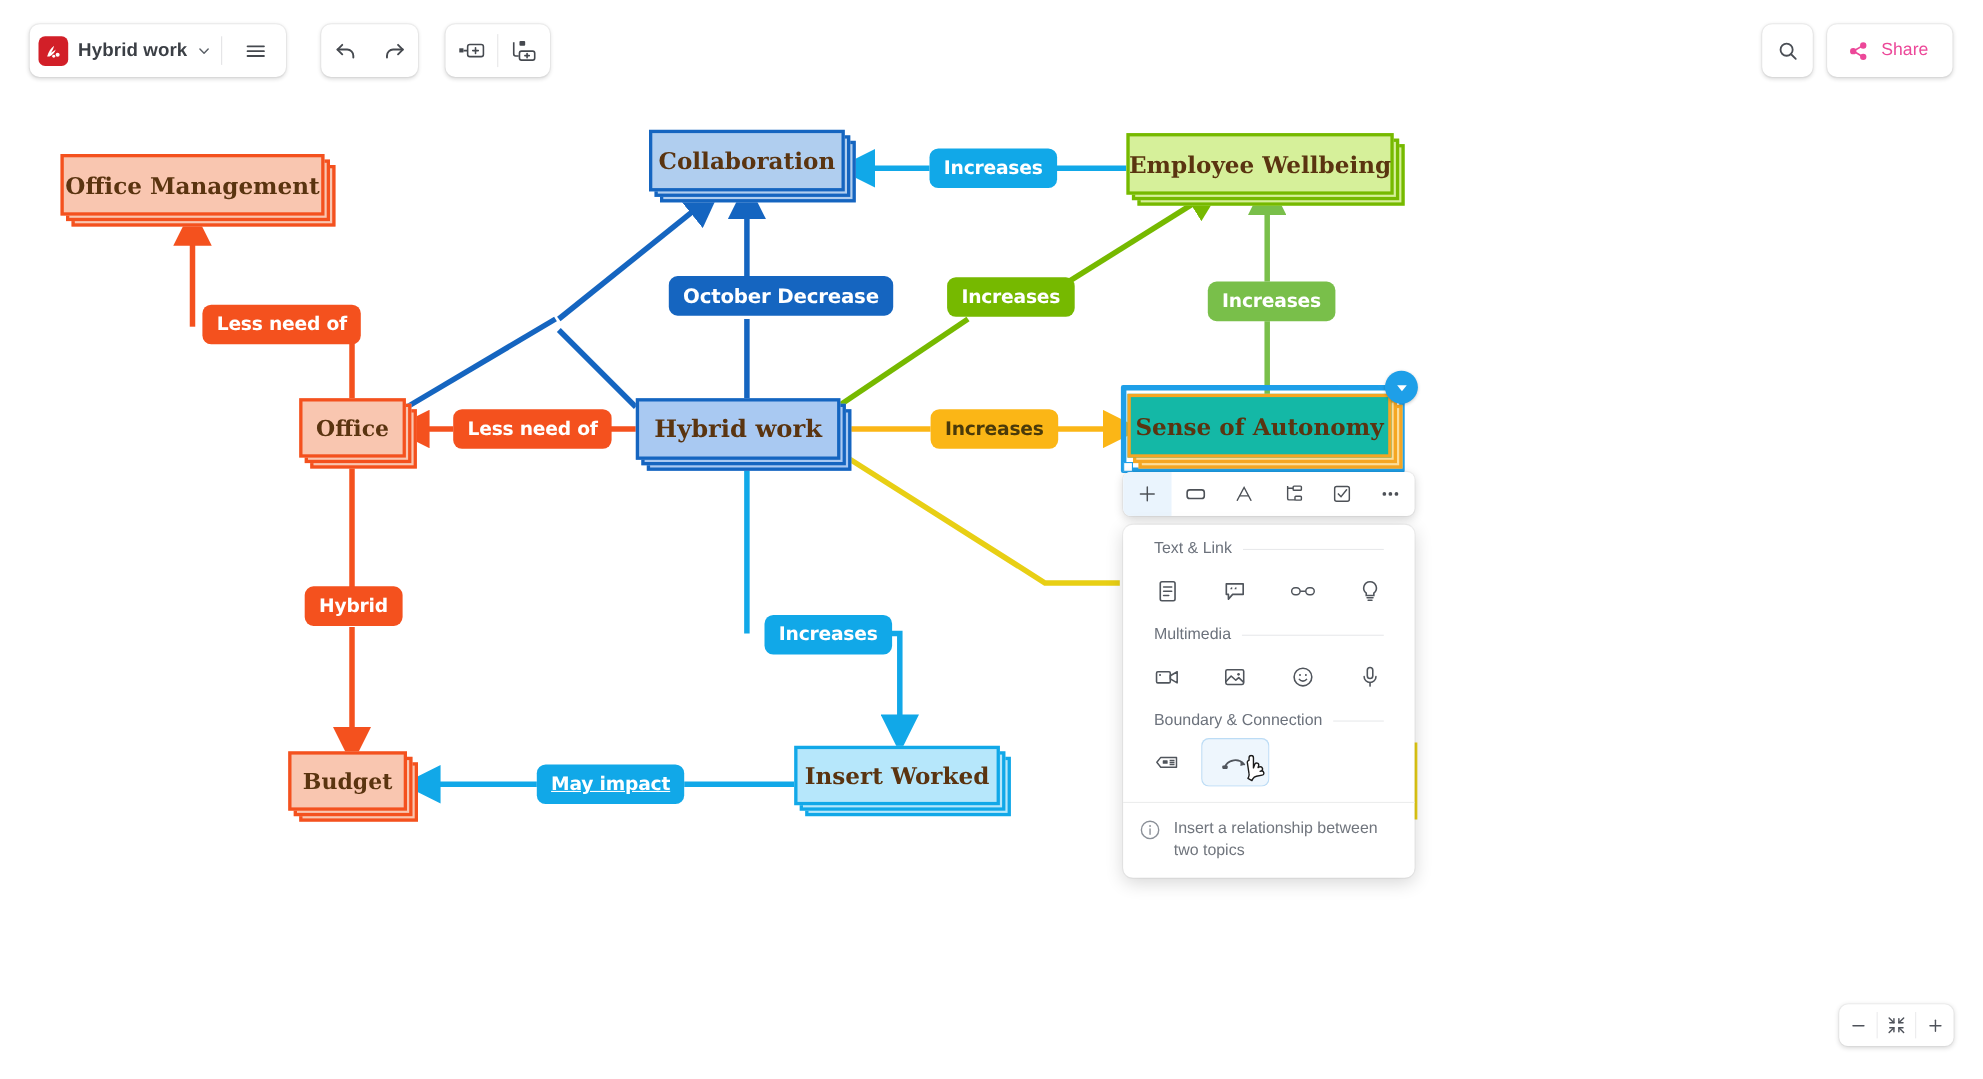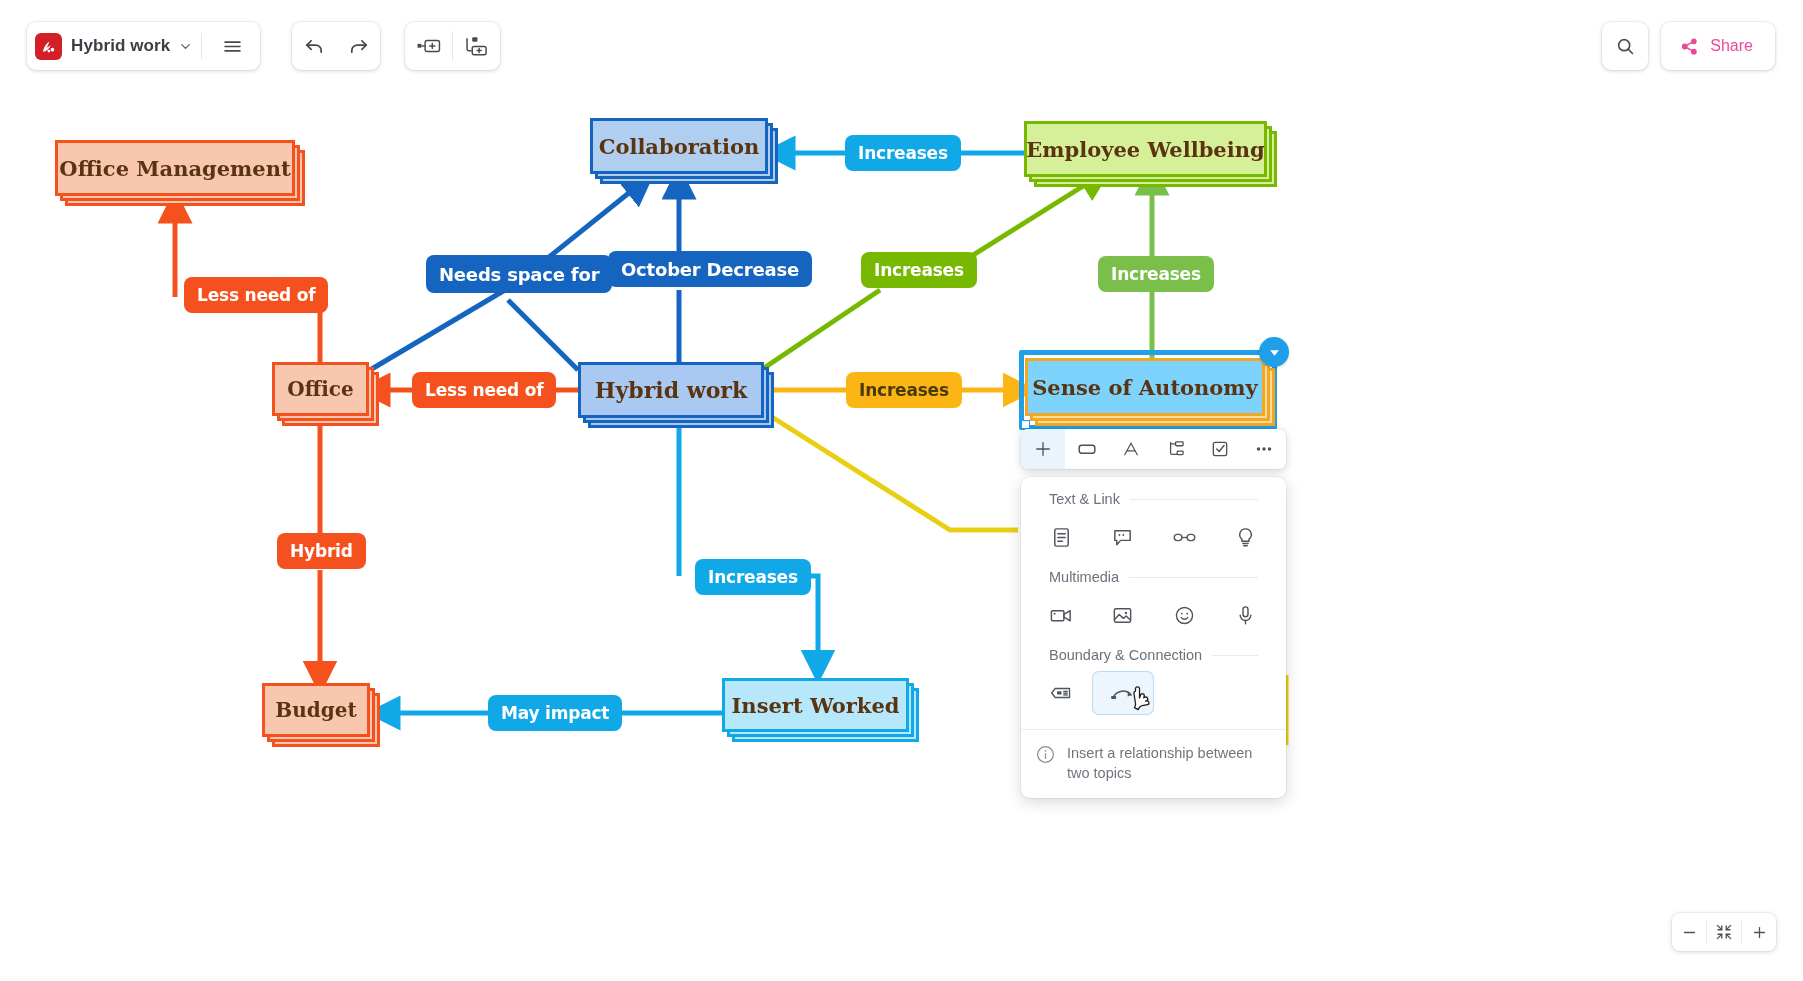--- a/index.html
+++ b/index.html
@@ -450,21 +450,21 @@
   <div class="node" style="left:578px;top:362px;width:186px;height:56px;">
     <div class="shadow2" style="left:10px;top:10px;width:186px;height:56px;background:#a9c9f2;border:3px solid #1565c0;"></div>
     <div class="shadow1" style="left:5px;top:5px;width:186px;height:56px;background:#a9c9f2;border:3px solid #1565c0;"></div>
     <div class="face" style="background:#a9c9f2;border:3px solid #1565c0;font-size:22px;">Hybrid work</div>
   </div>
 
   <div class="node" style="left:1025px;top:358px;width:240px;height:58px;">
     <div style="position:absolute;left:-6px;top:-8px;width:258px;height:80px;border:5px solid #1e9fe8;border-radius:2px;z-index:0;"></div>
     <div class="shadow2" style="left:10px;top:10px;width:240px;height:58px;background:#fbdd9b;border:3px solid #f5a623;"></div>
     <div class="shadow1" style="left:5px;top:5px;width:240px;height:58px;background:#fbdd9b;border:3px solid #f5a623;"></div>
-    <div class="face" style="background:#7dd3fc;border:3px solid #f5a623;font-size:21px;">Sense of Autonomy</div>
+    <div class="face" style="background:#14b8a6;border:3px solid #f5a623;font-size:21px;">Sense of Autonomy</div>
     <div style="position:absolute;left:-4px;top:62px;width:9px;height:9px;background:#ffffff;border:1px solid #1e9fe8;z-index:5;"></div>
   </div>
 
   <div class="collapse-badge" style="left:1259px;top:337px;">
     <svg width="15" height="15" viewBox="0 0 24 24" fill="#ffffff">
         <path d="M5 8.5h14L12 17z"></path>
       </svg>
   </div>
 
   <div class="node" style="left:262px;top:683px;width:108px;height:54px;text-align:center;">
@@ -476,37 +476,36 @@
   <div class="node" style="left:722px;top:678px;width:187px;height:54px;">
     <div class="shadow2" style="left:10px;top:10px;width:187px;height:54px;background:#b6e7fb;border:3px solid #11a8e8;"></div>
     <div class="shadow1" style="left:5px;top:5px;width:187px;height:54px;background:#b6e7fb;border:3px solid #11a8e8;"></div>
     <div class="face" style="background:#b6e7fb;border:3px solid #11a8e8;font-size:21px;">Insert Worked</div>
   </div>
 
   <div class="rlabel" style="left:845px;top:135px;background:#11a8e8;">Increases</div>
 
   <div class="rlabel" style="left:184px;top:277px;background:#f4511e;">Less need of</div>
 
-  <div class="rlabel" style="left:426px;top:255px;background:#1565c0;font-size:18px;height:38px;">Needs space for</div>
 
   <div class="rlabel" style="left:608px;top:251px;background:#1565c0;font-size:18px;height:36px;">October Decrease</div>
 
   <div class="rlabel" style="left:861px;top:252px;background:#76b900;">Increases</div>
 
   <div class="rlabel" style="left:1098px;top:256px;background:#79bf4a;">Increases</div>
 
   <div class="rlabel" style="left:412px;top:372px;background:#f4511e;">Less need of</div>
 
   <div class="rlabel" style="left:846px;top:372px;background:#fbb616;color:#4a3a0a;">Increases</div>
 
   <div class="rlabel" style="left:277px;top:533px;background:#f4511e;">Hybrid</div>
 
   <div class="rlabel" style="left:695px;top:559px;background:#11a8e8;">Increases</div>
 
-  <div class="rlabel" style="left:488px;top:695px;background:#11a8e8;">May impact</div>
+  <div class="rlabel" style="left:488px;top:695px;background:#11a8e8;text-decoration:underline;">May impact</div>
 
 </div>
 
 <div class="mini-toolbar">
   <div class="mt-item active">
     <svg width="20" height="20" viewBox="0 0 24 24" fill="none" stroke="currentColor" stroke-width="1.6" stroke-linecap="round">
         <line x1="12" y1="4.5" x2="12" y2="19.5"></line>
         <line x1="4.5" y1="12" x2="19.5" y2="12"></line>
       </svg>
   </div>

